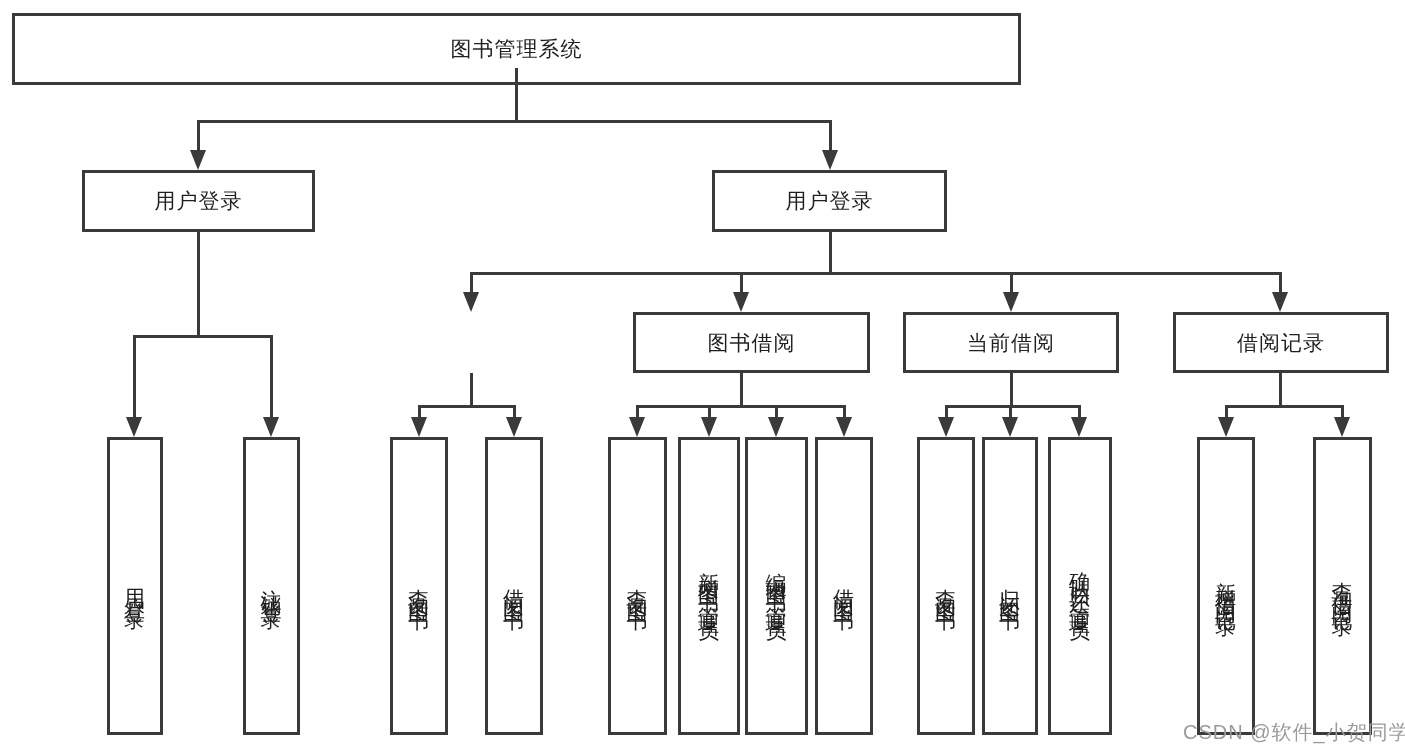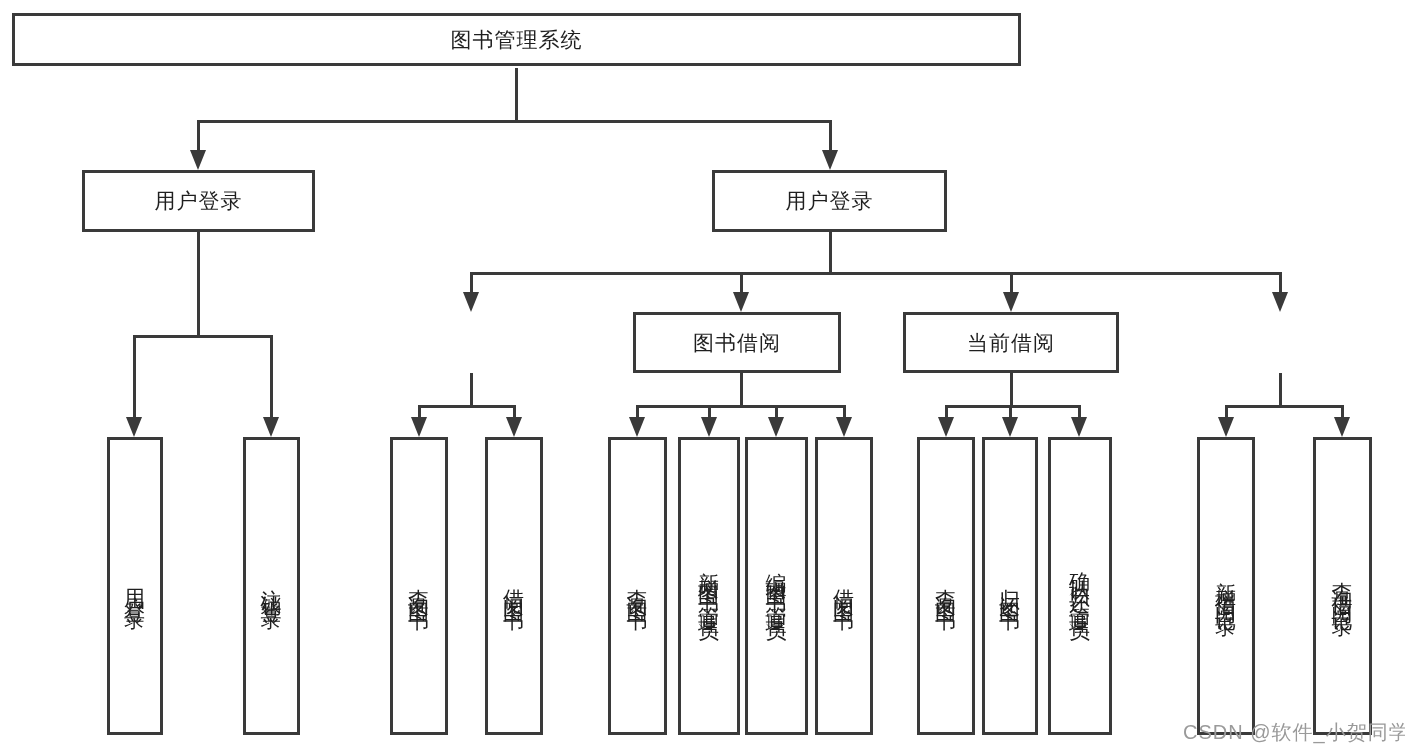--- a/index.html
+++ b/index.html
@@ -43,41 +43,44 @@
     color:#9a9a9a;
     letter-spacing:1px;
     white-space:nowrap;
   }
 </style>
 </head>
 <body>
 
 <div id="stage">
 
-  <div class="box" style="left:12px;top:13px;width:1009px;height:53px;">
+  <div class="box" style="left:12px;top:13px;width:1009px;height:72px;">
     <span>图书管理系统</span>
   </div>
 
   <div class="box" style="left:82px;top:170px;width:233px;height:62px;">
     <span>用户登录</span>
   </div>
 
   <div class="box" style="left:712px;top:170px;width:235px;height:62px;">
     <span>用户登录</span>
   </div>
 
 
-  <div class="box" style="left:633px;top:312px;width:208px;height:61px;">
+  <div class="box" style="left:633px;top:312px;width:237px;height:61px;">
     <span>图书借阅</span>
   </div>
 
   <div class="box" style="left:903px;top:312px;width:216px;height:61px;">
     <span>当前借阅</span>
   </div>
 
+  <div class="box" style="left:1173px;top:312px;width:216px;height:61px;">
+    <span>借阅记录</span>
+  </div>
 
   <div class="box vert" style="left:107px;top:437px;width:56px;height:298px;">
     <span>用户登录</span>
   </div>
   <div class="box vert" style="left:243px;top:437px;width:57px;height:298px;">
     <span>注销登录</span>
   </div>
 
   <div class="box vert" style="left:390px;top:437px;width:58px;height:298px;">
     <span>查询图书</span>

